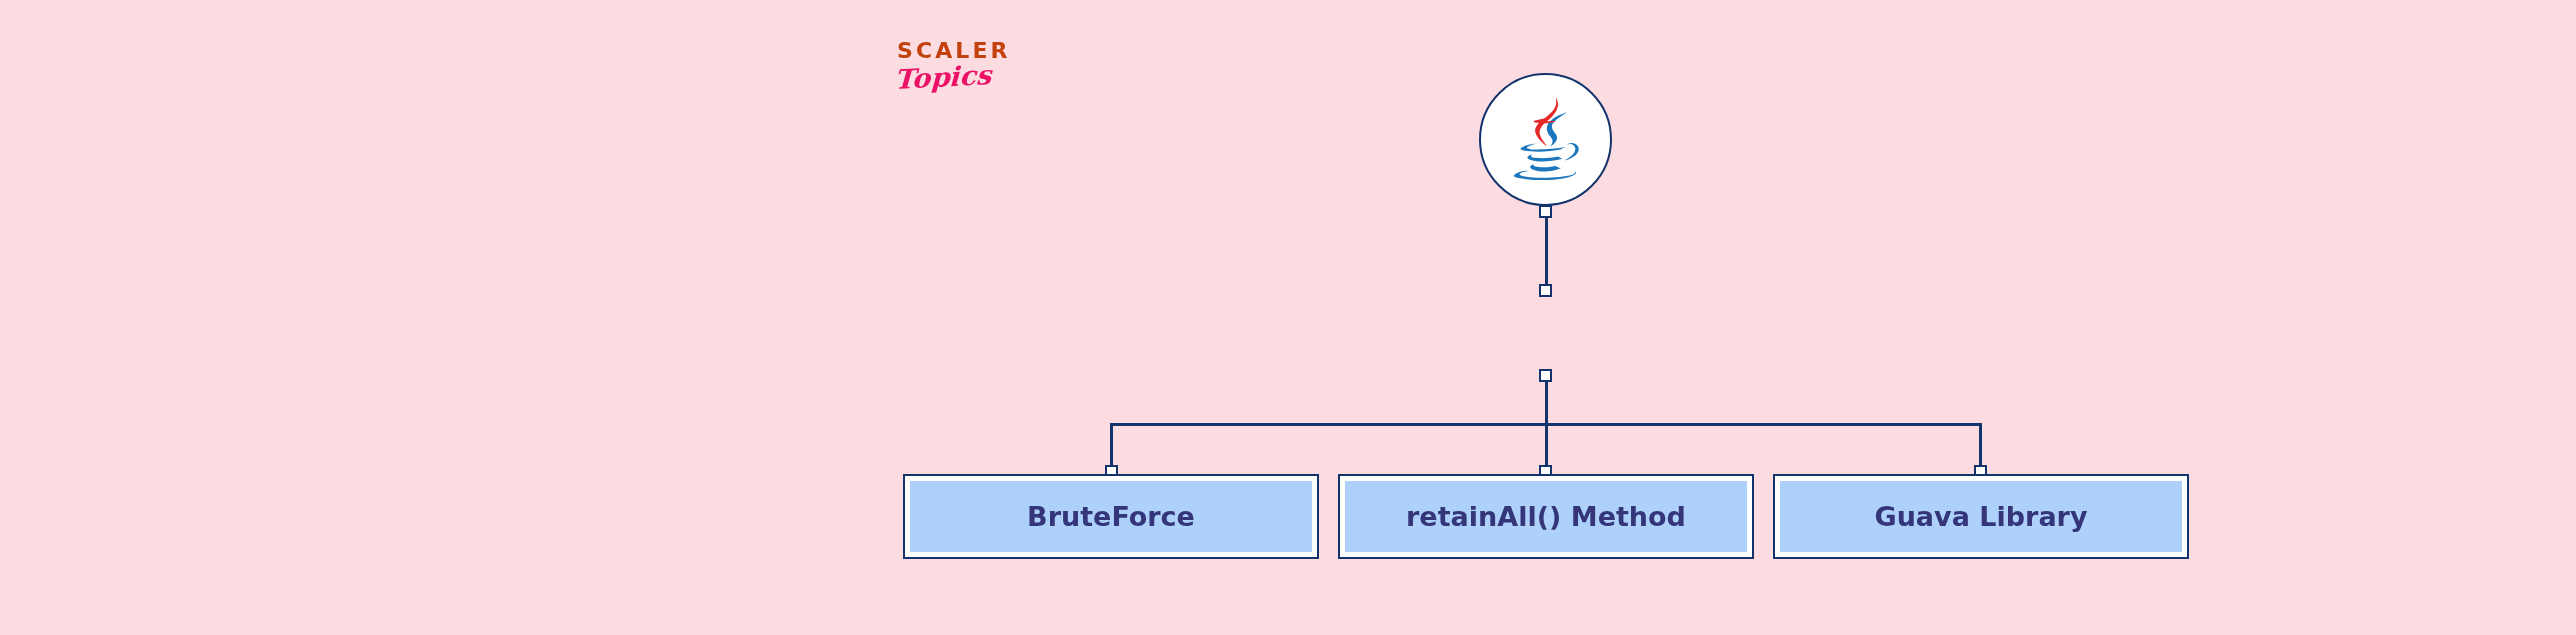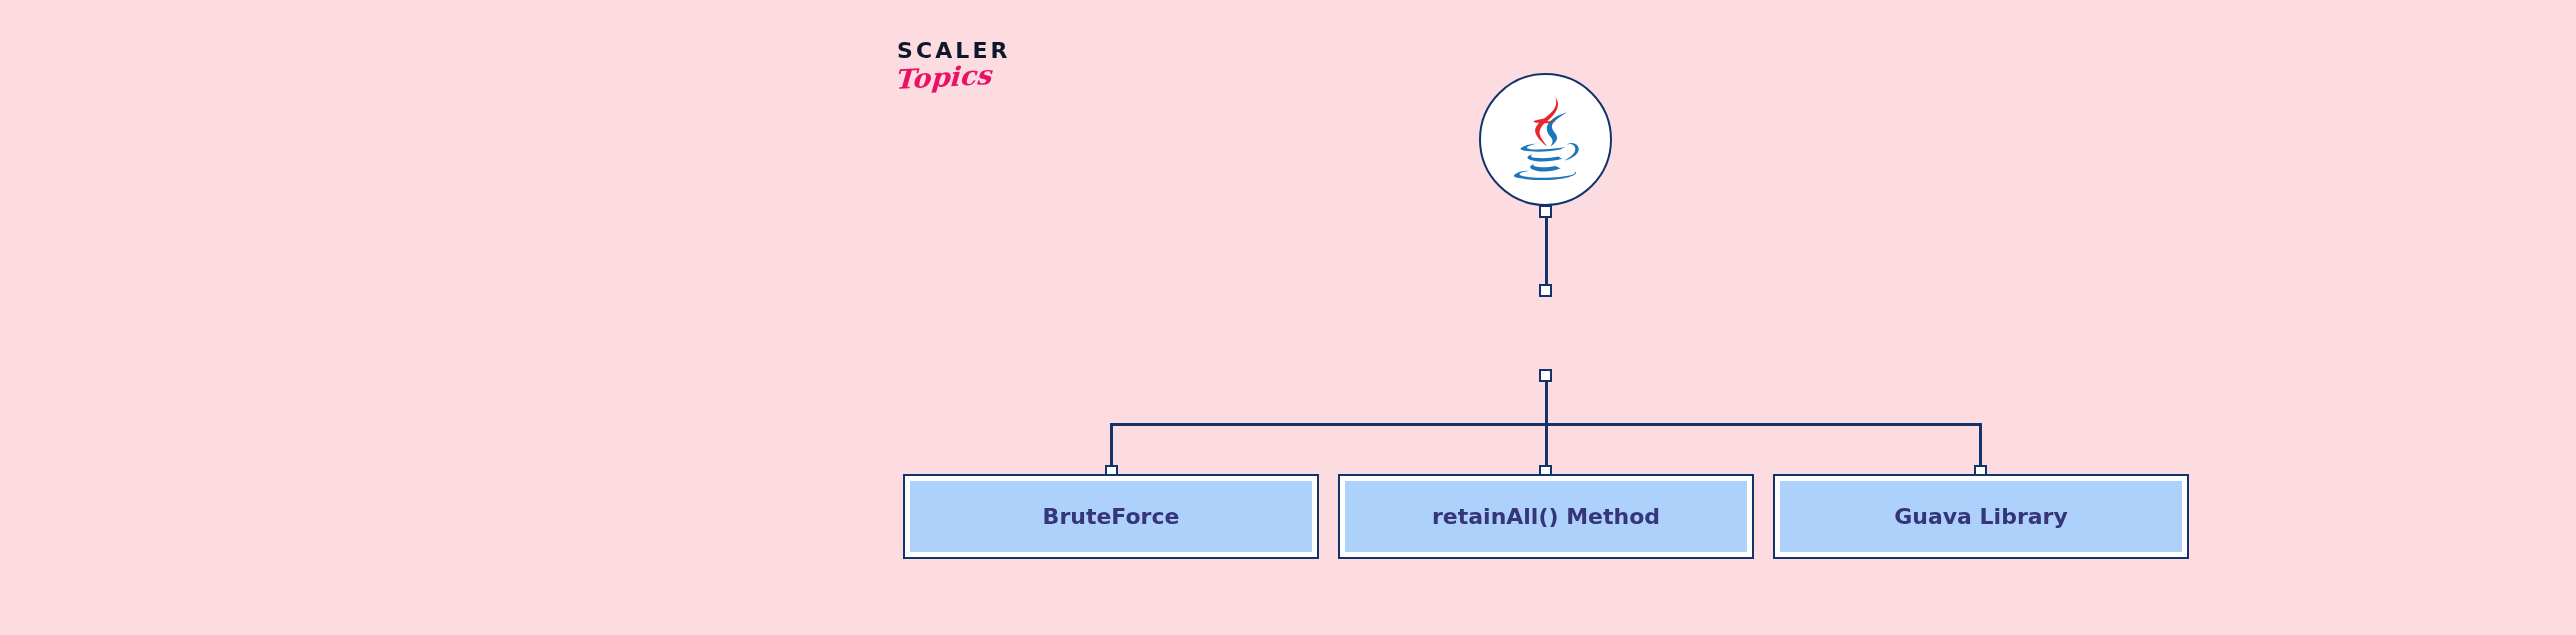--- a/index.html
+++ b/index.html
@@ -28,21 +28,21 @@
     left: 897px;
     top: 40px;
     width: 155px;
     height: 77px;
   }
   .logo-scaler {
     font-family: "DejaVu Sans", sans-serif;
     font-weight: 700;
     font-size: 22px;
     letter-spacing: 3.1px;
-    color: #0f172a;
+    color: #c2410c;
     line-height: 1;
     white-space: nowrap;
   }
   .logo-topics {
     font-family: "DejaVu Serif", serif;
     font-style: italic;
     font-weight: 700;
     font-size: 27px;
     color: #eb1164;
     line-height: 1;
@@ -131,21 +131,21 @@
     width: 100%;
     height: 100%;
     background: #aed1fb;
     display: flex;
     align-items: center;
     justify-content: center;
   }
   .child-box .box-label {
     font-family: "DejaVu Sans", sans-serif;
     font-weight: 700;
-    font-size: 22px;
+    font-size: 27px;
     color: #35357a;
     white-space: nowrap;
   }
   #child-0 { left: 903px; width: 416px; }
   #child-1 { left: 1338px; width: 416px; }
   #child-2 { left: 1773px; width: 416px; }
 </style>
 </head>
 <body>
 

